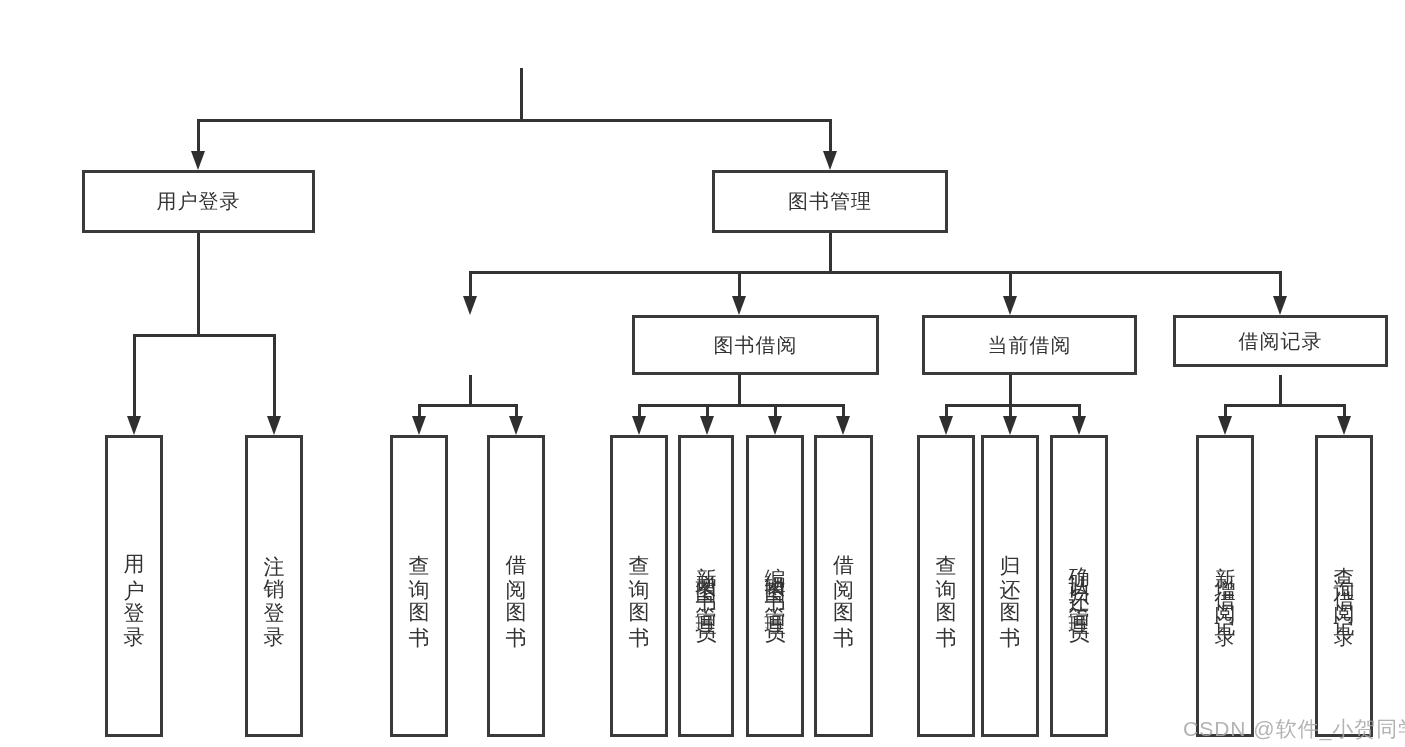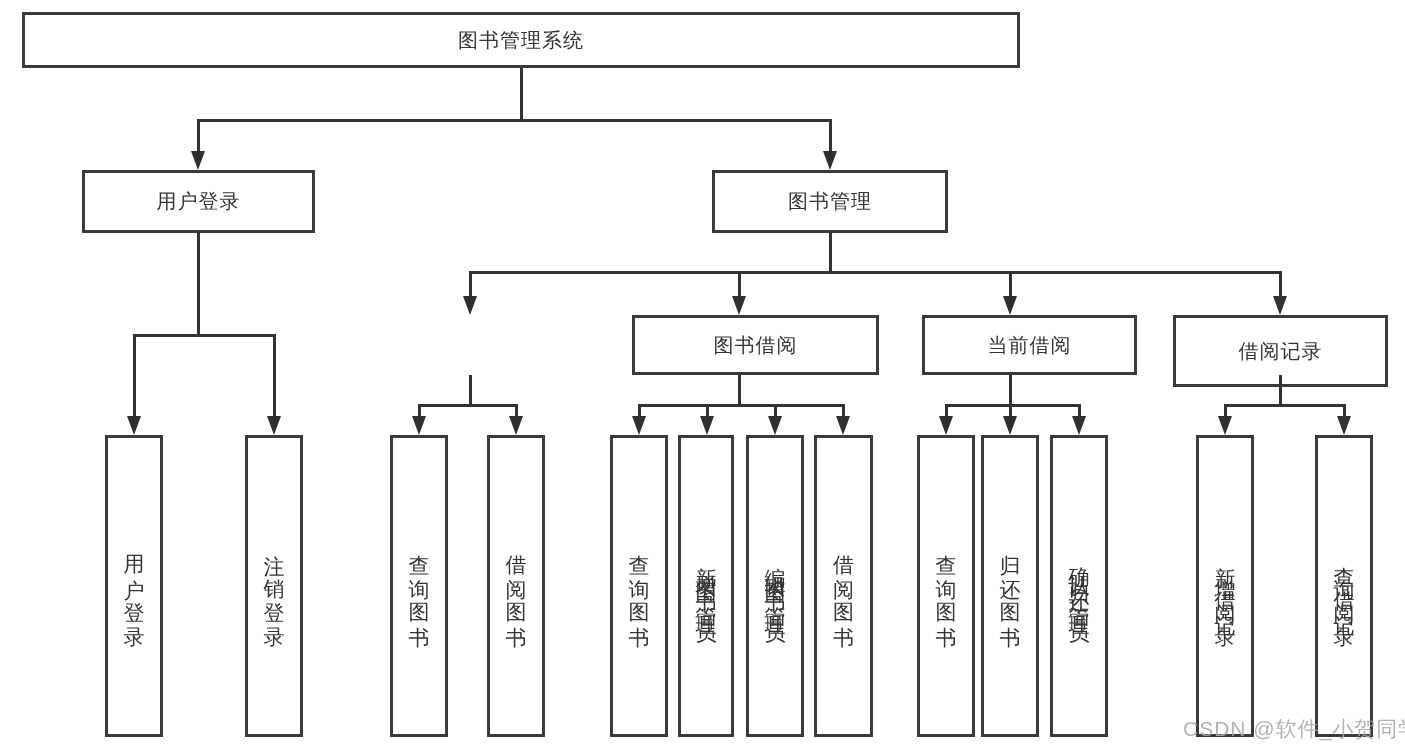--- a/index.html
+++ b/index.html
@@ -28,42 +28,39 @@
   .watermark{
     position:absolute;left:1183px;top:715px;z-index:5;
     font-size:21px;color:rgba(168,168,168,0.88);white-space:nowrap;letter-spacing:1px;
   }
 </style>
 </head>
 <body>
 
 <div id="canvas">
 
-  <div class="node h-node" style="left:22px;top:12px;width:998px;height:56px">
-    <span>图书管理系统</span>
-  </div>
 
   <div class="node h-node" style="left:82px;top:170px;width:233px;height:63px">
     <span>用户登录</span>
   </div>
 
   <div class="node h-node" style="left:712px;top:170px;width:236px;height:63px">
     <span>图书管理</span>
   </div>
 
 
   <div class="node h-node" style="left:632px;top:315px;width:247px;height:60px">
     <span>图书借阅</span>
   </div>
 
   <div class="node h-node" style="left:922px;top:315px;width:215px;height:60px">
     <span>当前借阅</span>
   </div>
 
-  <div class="node h-node" style="left:1173px;top:315px;width:215px;height:72px">
+  <div class="node h-node" style="left:1173px;top:315px;width:215px;height:52px">
     <span>借阅记录</span>
   </div>
 
   <div class="node v-node" style="left:105px;top:435px;width:58px;height:302px">
     <span class="sp4">用户登录</span>
   </div>
 
   <div class="node v-node" style="left:245px;top:435px;width:58px;height:302px">
     <span class="sp4">注销登录</span>
   </div>

